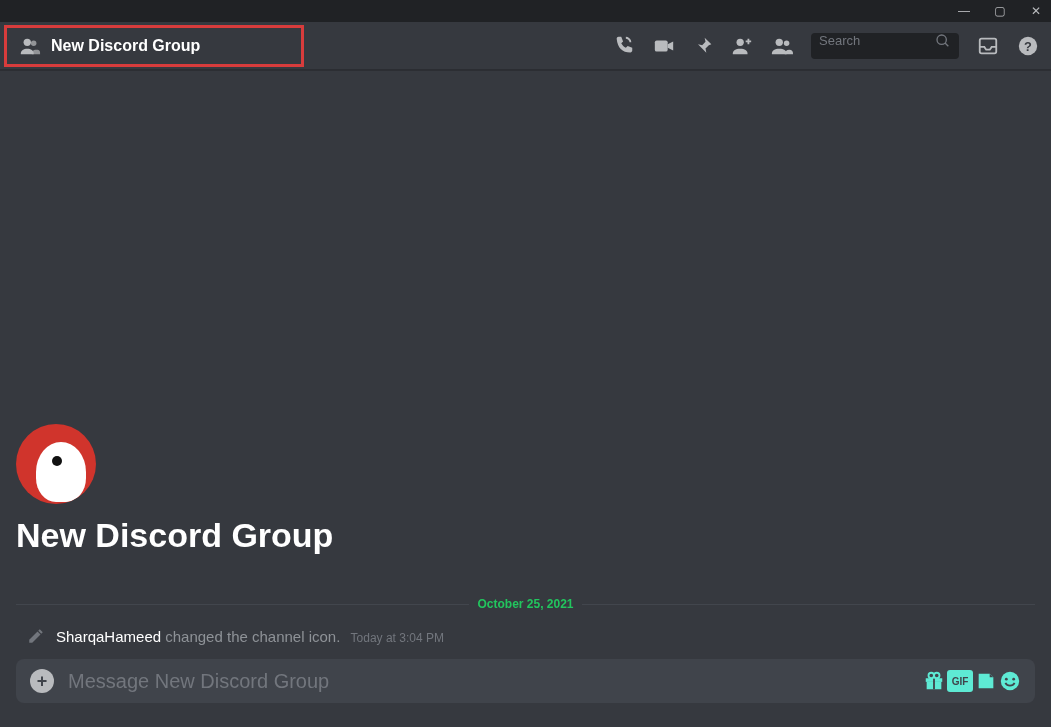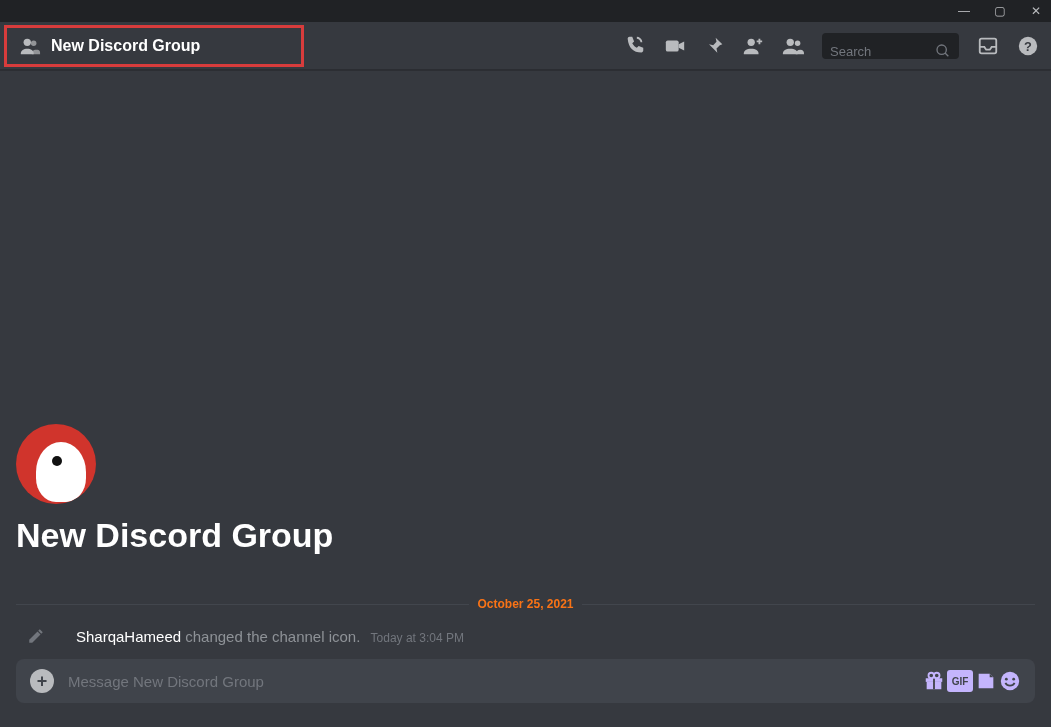--- a/index.html
+++ b/index.html
@@ -62,23 +62,23 @@
   .icon-btn {
     color: #b9bbbe;
     cursor: pointer;
     display: flex;
     align-items: center;
   }
   .search-box {
     background: #202225;
     border-radius: 4px;
     height: 26px;
-    width: 137px;
-    display: flex;
-    align-items: flex-end;
+    width: 148px;
+    display: flex;
+    align-items: flex-start;
     padding: 0 8px;
   }
   .search-box input {
     background: transparent;
     border: none;
     outline: none;
     color: #dcddde;
     font-size: 13px;
     flex: 1;
     width: 100%;
@@ -134,26 +134,26 @@
     font-size: 15px;
   }
   .welcome-text strong { color: #fff; font-weight: 600; }
   .divider {
     display: flex;
     align-items: center;
     margin: 20px 0 10px 0;
     gap: 8px;
   }
   .divider-line { flex: 1; height: 1px; background: #42464d; }
-  .divider-text { color: #f97316; font-size: 12px; font-weight: 600; }
+  .divider-text { color: #22c55e; font-size: 12px; font-weight: 600; }
   .sys-message {
     display: flex;
     align-items: center;
     padding: 6px 0;
-    gap: 20px;
+    gap: 0;
   }
   .sys-icon {
     width: 40px;
     color: #72767d;
     display: flex;
     justify-content: center;
   }
   .sys-text { color: #8e9297; font-size: 15px; }
   .sys-text .author { color: #fff; font-weight: 500; }
   .sys-text strong { color: #fff; font-weight: 600; }
@@ -201,24 +201,24 @@
     font-weight: bold;
     cursor: pointer;
     font-size: 18px;
   }
   .composer input {
     flex: 1;
     background: transparent;
     border: none;
     outline: none;
     color: #7dd3fc;
-    font-size: 15px;
+    font-size: 20px;
   }
   .composer input::placeholder { color: #72767d; }
-  .composer-icons { display: flex; gap: 2px; align-items: center; color: #c4b5fd; }
+  .composer-icons { display: flex; gap: 2px; align-items: center; color: #5eead4; }
   svg { display: block; }
 </style>
 </head>
 <body>
 
 <div class="titlebar">
   <span class="win-btn">—</span>
   <span class="win-btn">▢</span>
   <span class="win-btn">✕</span>
 </div>

